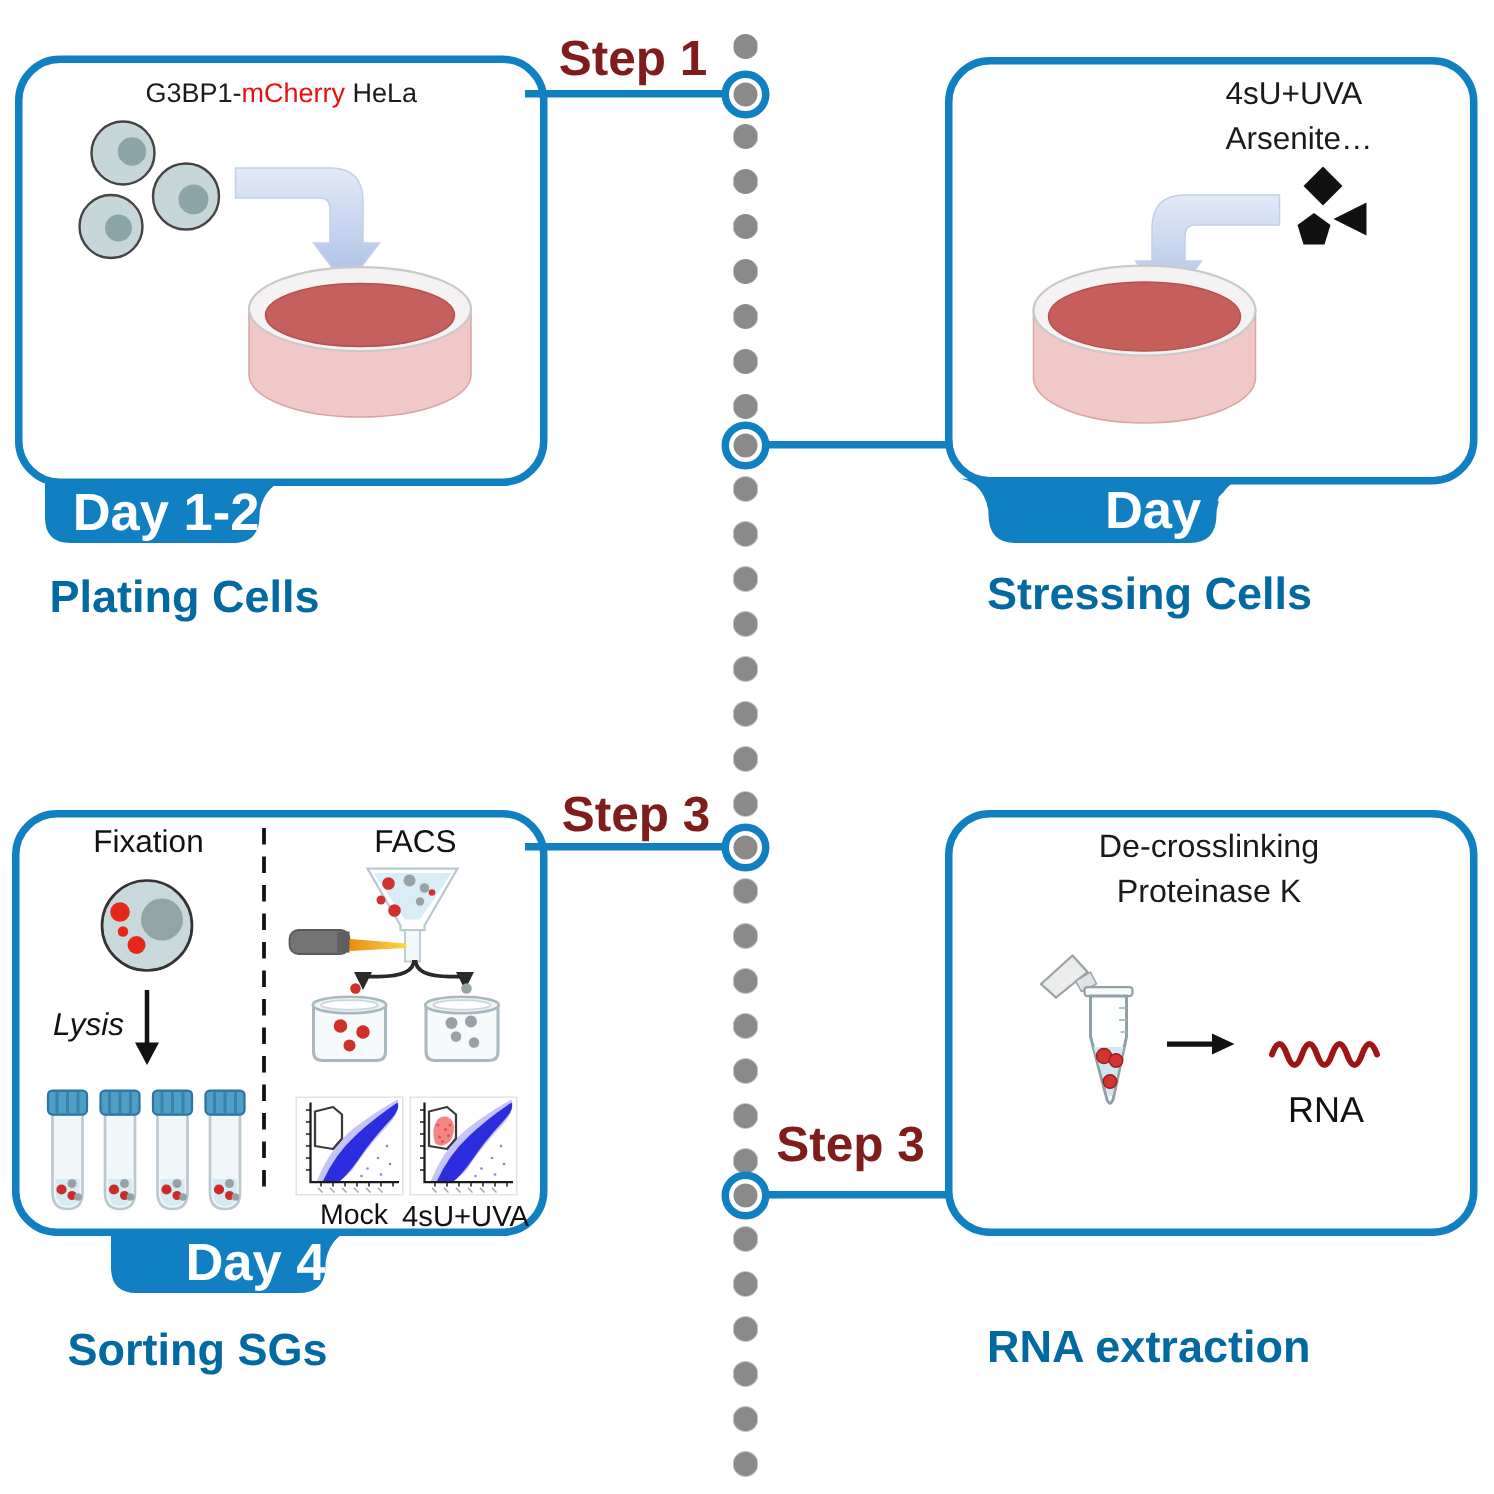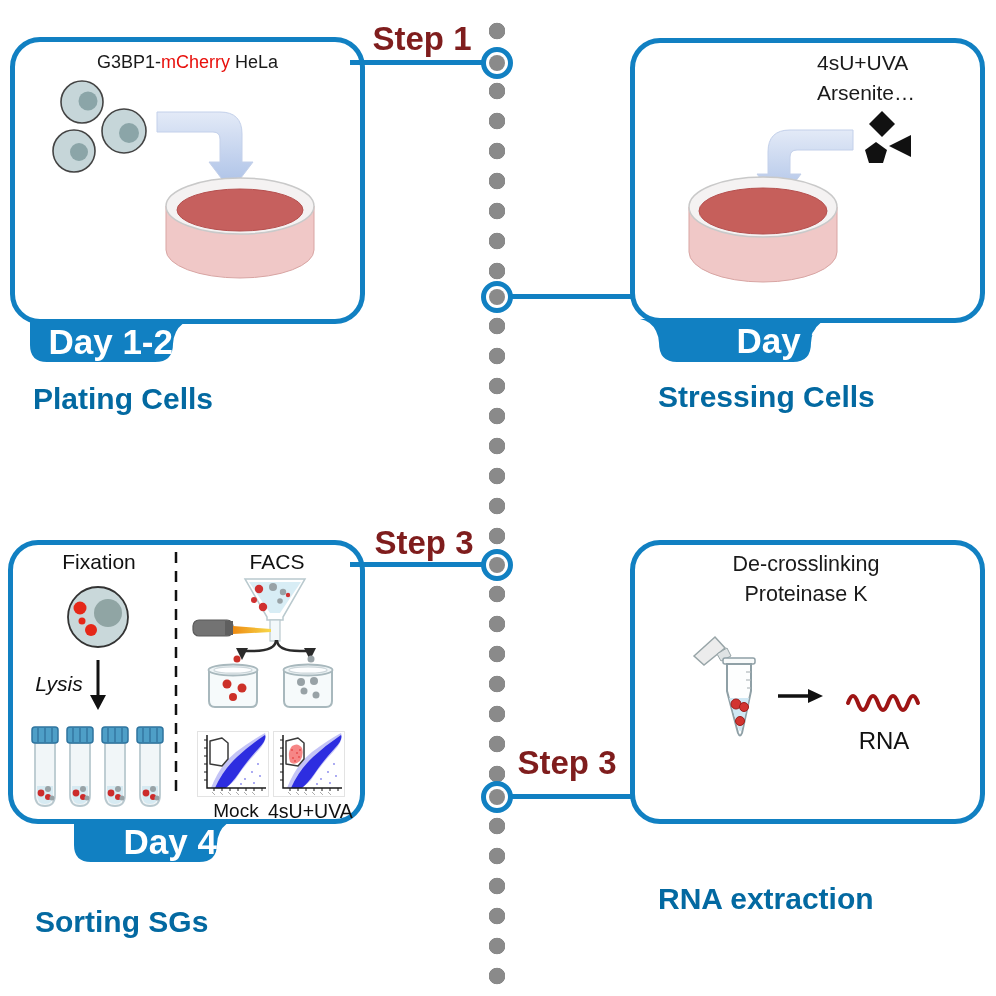--- a/index.html
+++ b/index.html
@@ -336,21 +336,21 @@
   </div>
   <div class="tab flare-right" style="left:30px;top:820px;width:162px;height:44px;margin-left:44px;">
     <svg width="162" height="44" viewBox="0 0 162 44">
       <path d="M0,0 L162,0 Q151,2 146,12 Q143,18 143,24 Q143,42 125,42 L17,42 Q0,42 0,25 Z" fill="#1180c2"></path>
     </svg>
     <div class="daytxt">Day 4</div>
   </div>
 
   <div class="cap" style="left:33px;top:382px;">Plating Cells</div>
   <div class="cap" style="left:658px;top:380px;">Stressing Cells</div>
-  <div class="cap" style="left:35px;top:884px;margin-top:21px;">Sorting SGs</div>
+  <div class="cap" style="left:45px;top:884px;">Sorting SGs</div>
   <div class="cap" style="left:658px;top:882px;">RNA extraction</div>
 
   <div class="ptitle">
     <span>G3BP1-</span><span class="red">mCherry</span><span> HeLa</span>
   </div>
 
   <div class="reagents" id="stress-reagents">
     <div>4sU+UVA</div>
     <div>Arsenite…</div>
   </div>

